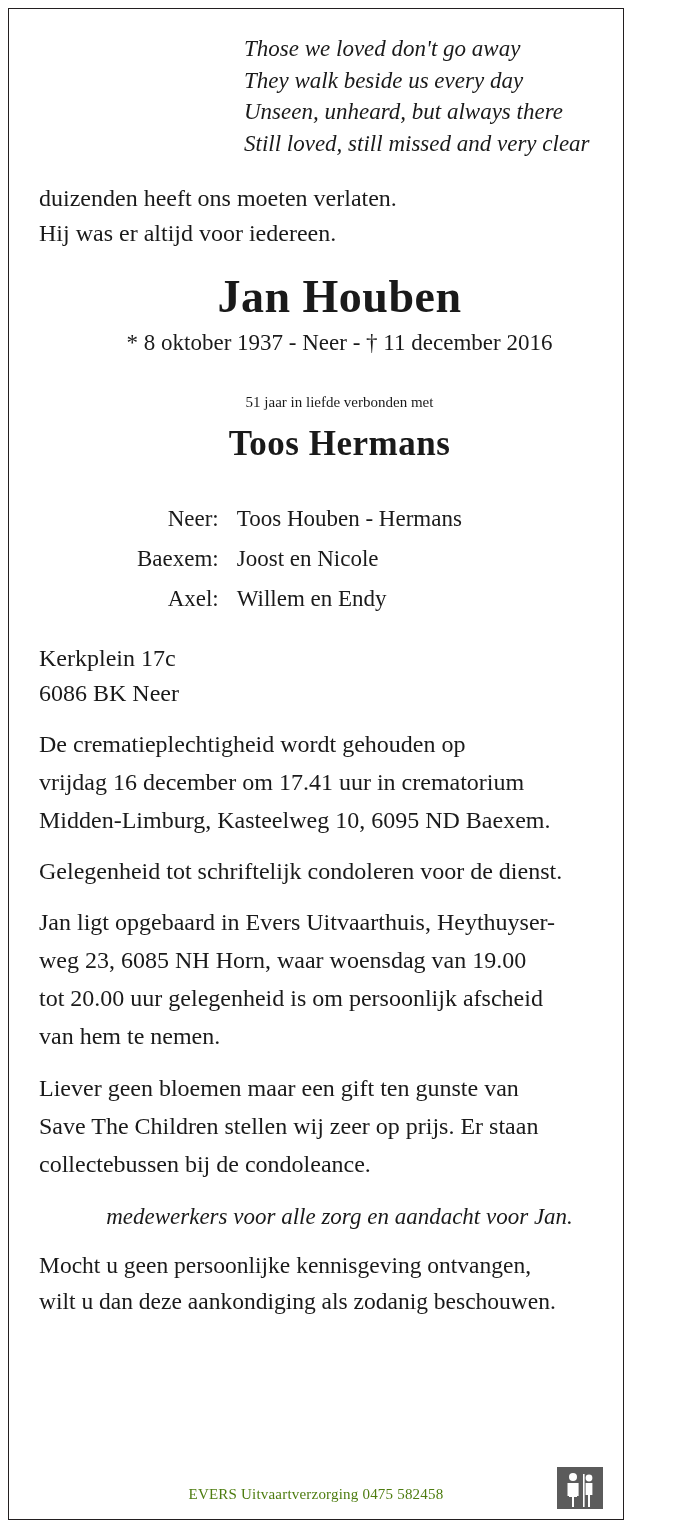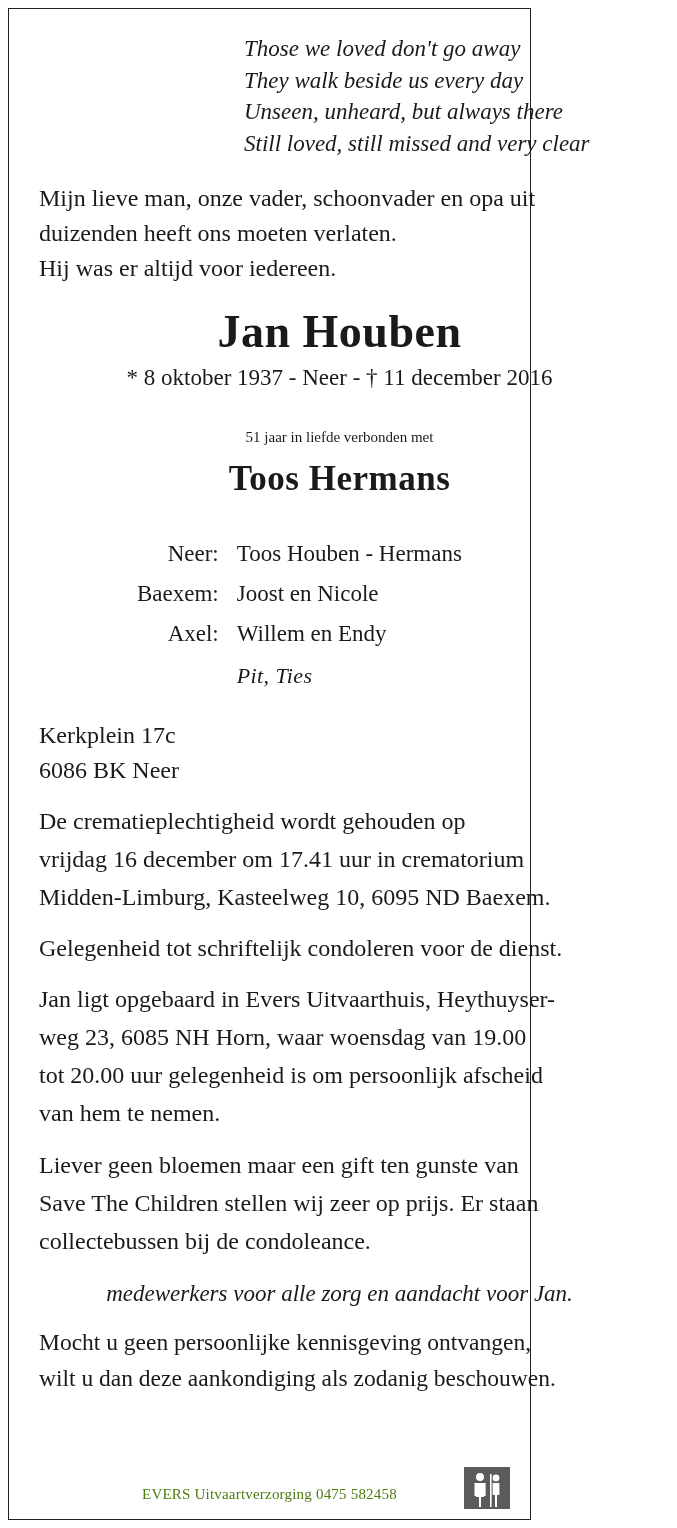--- a/index.html
+++ b/index.html
@@ -12,21 +12,21 @@
     height: 1528px;
     font-family: "Liberation Serif", serif;
     color: #1a1a1a;
     position: relative;
     overflow: hidden;
   }
   .card {
     position: absolute;
     left: 8px;
     top: 8px;
-    width: 523px;
+    width: 616px;
     height: 1512px;
     border: 1px solid #231f20;
     box-sizing: border-box;
     background: #fff;
   }
   .inner {
     position: absolute;
     left: 30px;
     top: 24px;
     width: 601px;
@@ -162,21 +162,20 @@
   <div class="inner">
 
     <div class="poem">
       <div>Those we loved don't go away</div>
       <div>They walk beside us every day</div>
       <div>Unseen, unheard, but always there</div>
       <div>Still loved, still missed and very clear</div>
     </div>
 
     <div class="intro">
-      <div>Mijn lieve man, onze vader, schoonvader en opa uit</div>
       <div class="line2">duizenden heeft ons moeten verlaten.</div>
       <div class="line2">Hij was er altijd voor iedereen.</div>
     </div>
 
     <div class="name">Jan Houben</div>
     <div class="dates">* 8 oktober 1937  -  Neer  -  † 11 december 2016</div>
 
     <div class="together">51 jaar in liefde verbonden met</div>
     <div class="spouse">Toos Hermans</div>
 
@@ -187,24 +186,20 @@
         <td class="people">Toos Houben - Hermans</td>
       </tr>
       <tr>
         <td class="place">Baexem:</td>
         <td class="people">Joost en Nicole</td>
       </tr>
       <tr>
         <td class="place">Axel:</td>
         <td class="people">Willem en Endy</td>
       </tr>
-      <tr>
-        <td class="place"></td>
-        <td class="people kids">Pit, Ties</td>
-      </tr>
     </tbody>
       </table>
 
     <div class="address">
       <div>Kerkplein 17c</div>
       <div>6086 BK Neer</div>
     </div>
 
     <div class="para">
       <div>De crematieplechtigheid wordt gehouden op</div>

